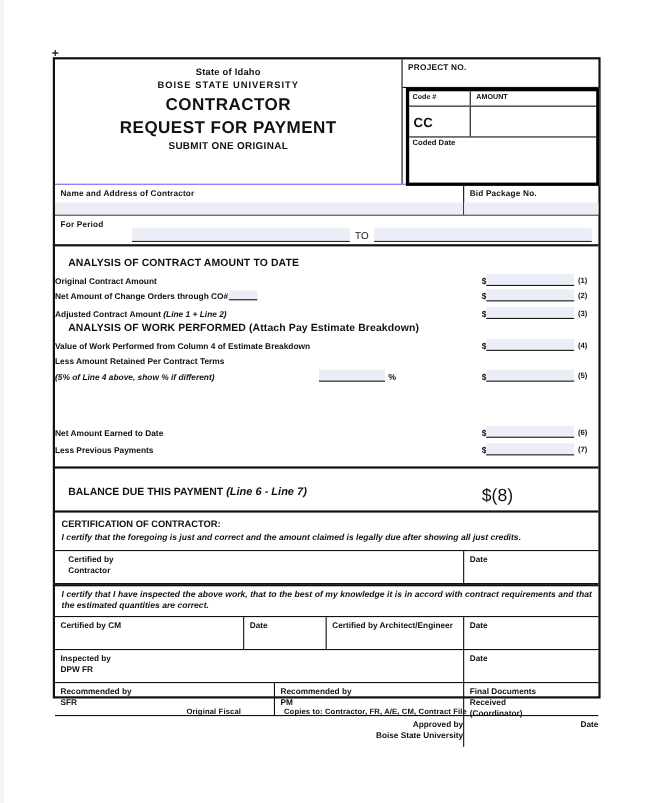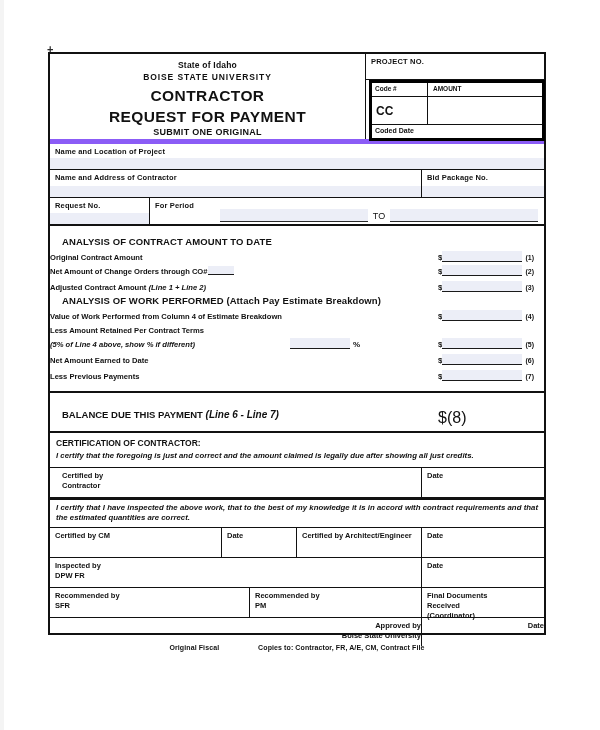--- a/index.html
+++ b/index.html
@@ -11,21 +11,21 @@
   
   .page-gutter{position:absolute;left:0;top:0;width:4px;height:730px;background:#f4f4f4;}
   .crop-mark{position:absolute;left:47px;top:44px;font-size:11px;line-height:11px;color:#2a2a2a;font-weight:700;}
 
   .form{
     position:absolute;left:48px;top:52px;width:498px;height:583px;
     border:2px solid #111;box-sizing:border-box;background:#fff;
   }
 
   
-  .hdr{display:flex;height:90px;border-bottom:5px solid #8b5cf6;box-sizing:border-box;}
+  .hdr{display:flex;height:114px;border-bottom:1px solid #8b5cf6;box-sizing:border-box;}
   .hdr-title{flex:0 0 316px;box-sizing:border-box;border-right:1px solid #111;
     padding:6px 0 0 0;text-align:center;}
   .t-state{font-size:8.5px;font-weight:700;letter-spacing:.2px;line-height:11px;}
   .t-univ{font-size:8.5px;font-weight:700;letter-spacing:.9px;line-height:13px;}
   .t-big{font-size:15.5px;font-weight:700;letter-spacing:.4px;line-height:18px;margin-top:3px;}
   .t-sub{font-size:9px;font-weight:700;letter-spacing:.3px;line-height:13px;}
 
   .hdr-proj{flex:1;position:relative;box-sizing:border-box;}
   .proj-no{height:26px;box-sizing:border-box;border-bottom:1px solid #111;
     padding:3px 0 0 5px;font-size:7.5px;font-weight:700;letter-spacing:.2px;}
@@ -118,43 +118,33 @@
         </div>
         <div class="cc-r2">
           <div class="cc-cc">CC</div>
           <div class="cc-blank"></div>
         </div>
         <div class="cc-r3">Coded Date</div>
       </div>
     </div>
   </div>
 
-  <div class="row r-nameproj">
-    <div class="cell" style="flex:1;">
-      <div class="lbl">Name and Location of Project</div>
-      <div class="fillbar"></div>
-    </div>
-  </div>
 
   <div class="row r-contractor">
     <div class="cell vr" style="flex:0 0 372px;">
       <div class="lbl">Name and Address of Contractor</div>
       <div class="fillbar"></div>
     </div>
     <div class="cell" style="flex:1;">
       <div class="lbl">Bid Package No.</div>
       <div class="fillbar"></div>
     </div>
   </div>
 
   <div class="row r-request" style="border-bottom:2px solid #111;">
-    <div class="cell vr" style="flex:0 0 100px;">
-      <div class="lbl">Request No.</div>
-      <div class="fillbar"></div>
-    </div>
     <div class="cell" style="flex:1;">
       <div class="lbl">For Period</div>
       <div class="period-wrap">
         <div class="ul"></div>
         <div class="to">TO</div>
         <div class="ul"></div>
       </div>
     </div>
   </div>
 
@@ -210,21 +200,21 @@
         <span class="blank"></span>
         <span class="sym">%</span>
       </span>
       <span class="amt">
         <span class="dollar">$</span>
         <span class="blank"></span>
         <span class="num">(5)</span>
       </span>
     </div>
 
-    <div class="line" style="height:16px;">
+    <div class="line" style="height:16px;margin-top:35px;">
       <span class="txt">Net Amount Earned to Date</span>
       <span class="amt">
         <span class="dollar">$</span>
         <span class="blank"></span>
         <span class="num">(6)</span>
       </span>
     </div>
 
     <div class="line" style="height:16px;">
       <span class="txt">Less Previous Payments</span>

